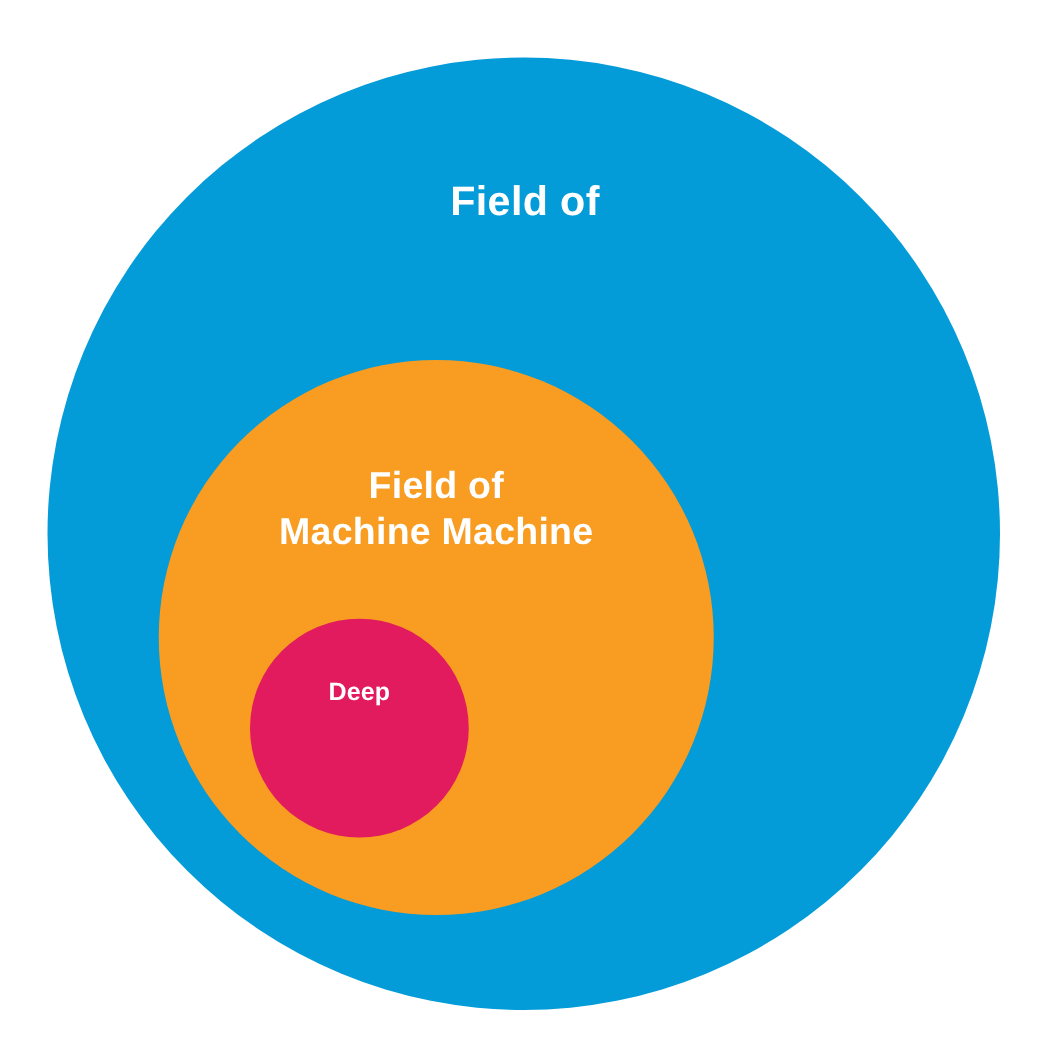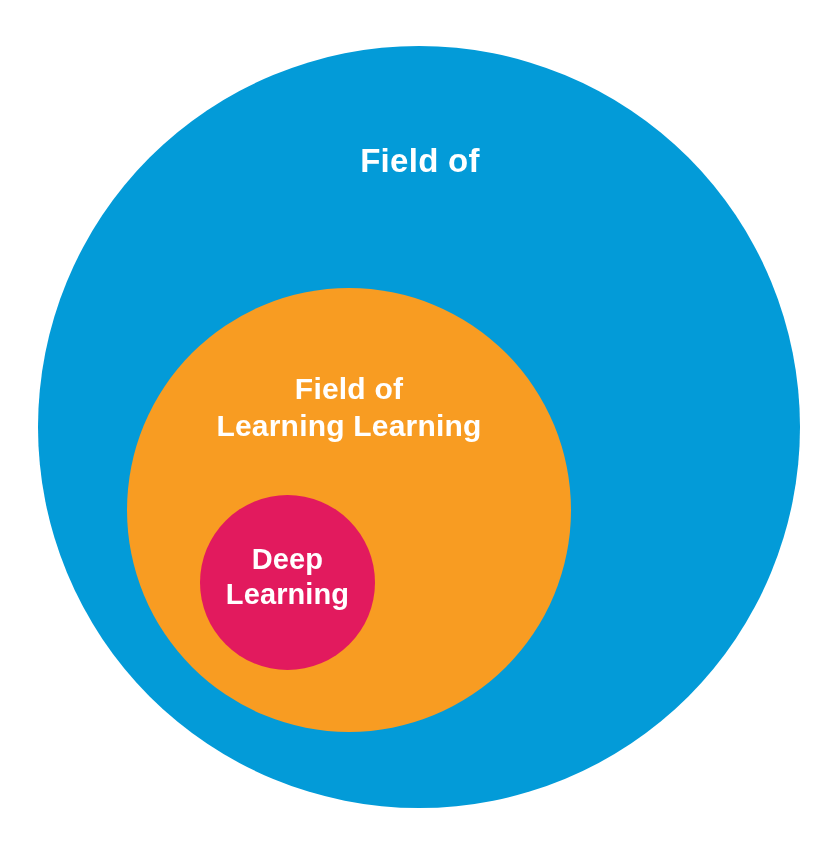--- a/index.html
+++ b/index.html
@@ -75,42 +75,41 @@
     width: 440px;
     top: 371px;
     font-size: 30px;
     letter-spacing: 0.2px;
   }
   
   #dl-label {
     left: 190px;
     width: 195px;
     top: 542px;
-    font-size: 29px;
+    font-size: 20px;
     letter-spacing: 0.1px;
   }
 </style>
 </head>
 <body>
 
 <div id="diagram" style="background: rgb(255, 255, 255);">
 
   <div class="circle" id="ai-circle" style="background: rgb(3, 155, 216);"></div>
 
   <div class="circle" id="ml-circle" style="background: rgb(248, 156, 34);"></div>
 
   <div class="circle" id="dl-circle" style="background: rgb(226, 26, 94);"></div>
 
   <div class="label" id="ai-label" style="color: rgb(255, 255, 255);">
     <span class="line">Field of</span>
   </div>
 
   <div class="label" id="ml-label" style="color: rgb(255, 255, 255);">
     <span class="line">Field of</span>
-    <span class="line">Learning Learning</span>
+    <span class="line">Machine Machine</span>
   </div>
 
   <div class="label" id="dl-label" style="color: rgb(255, 255, 255);">
     <span class="line">Deep</span>
-    <span class="line">Learning</span>
   </div>
 
 </div>
 
 </body></html>

